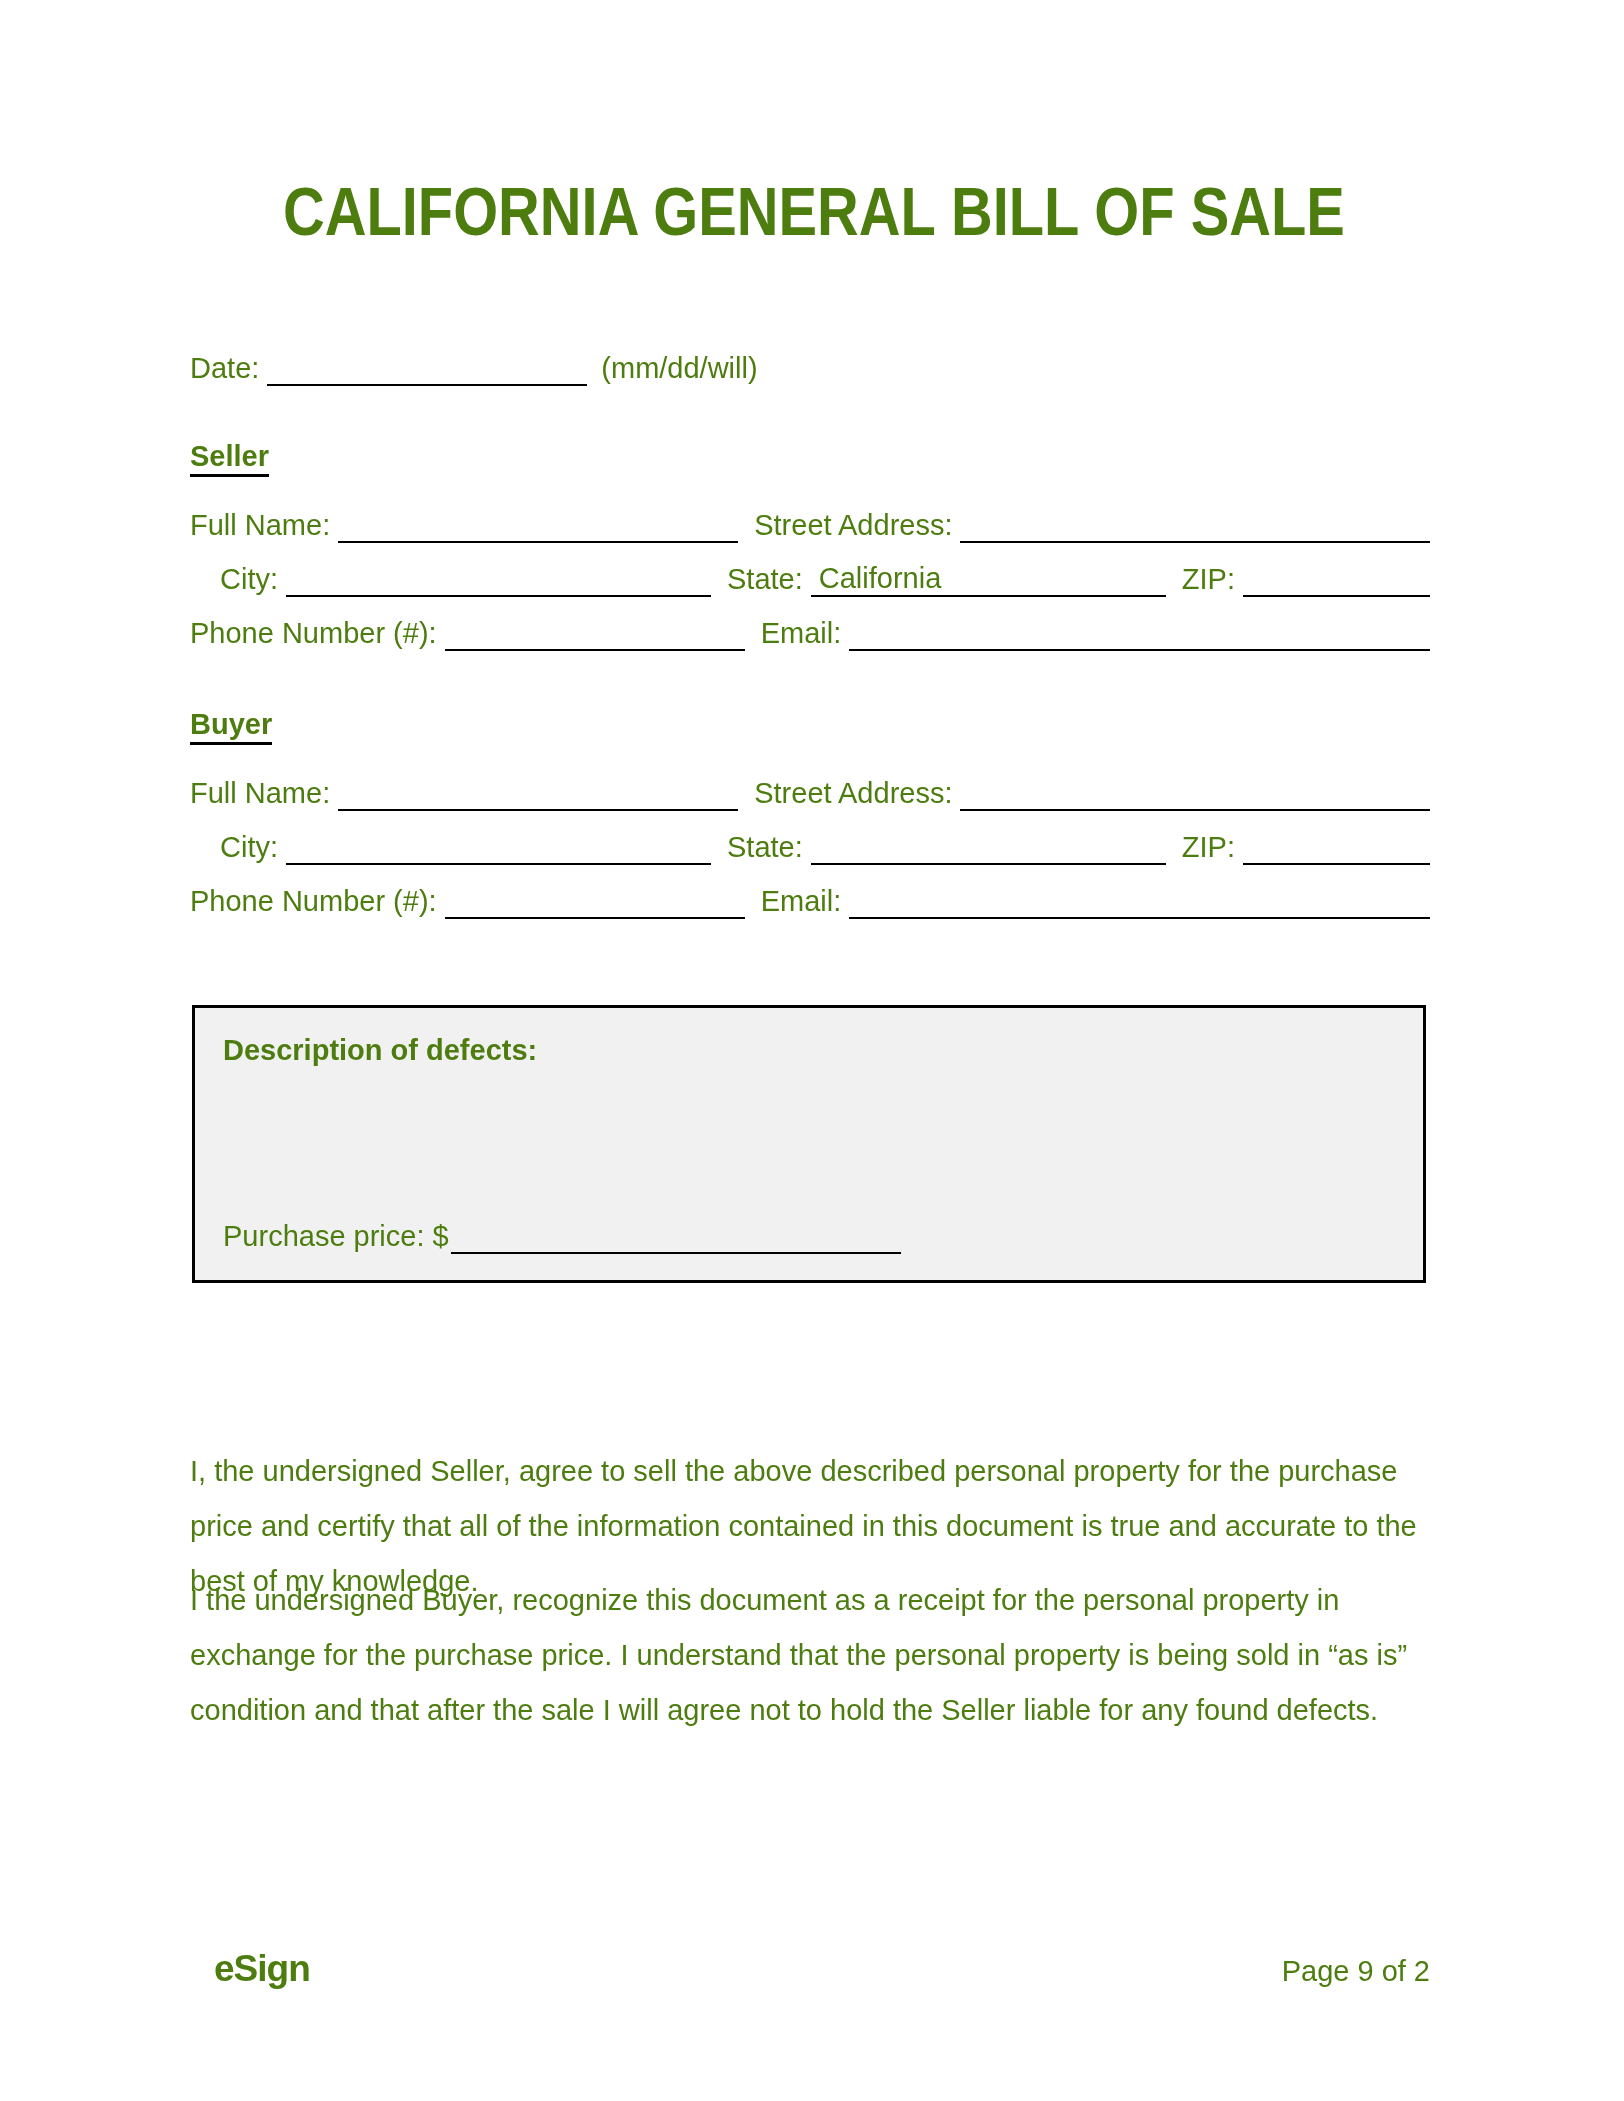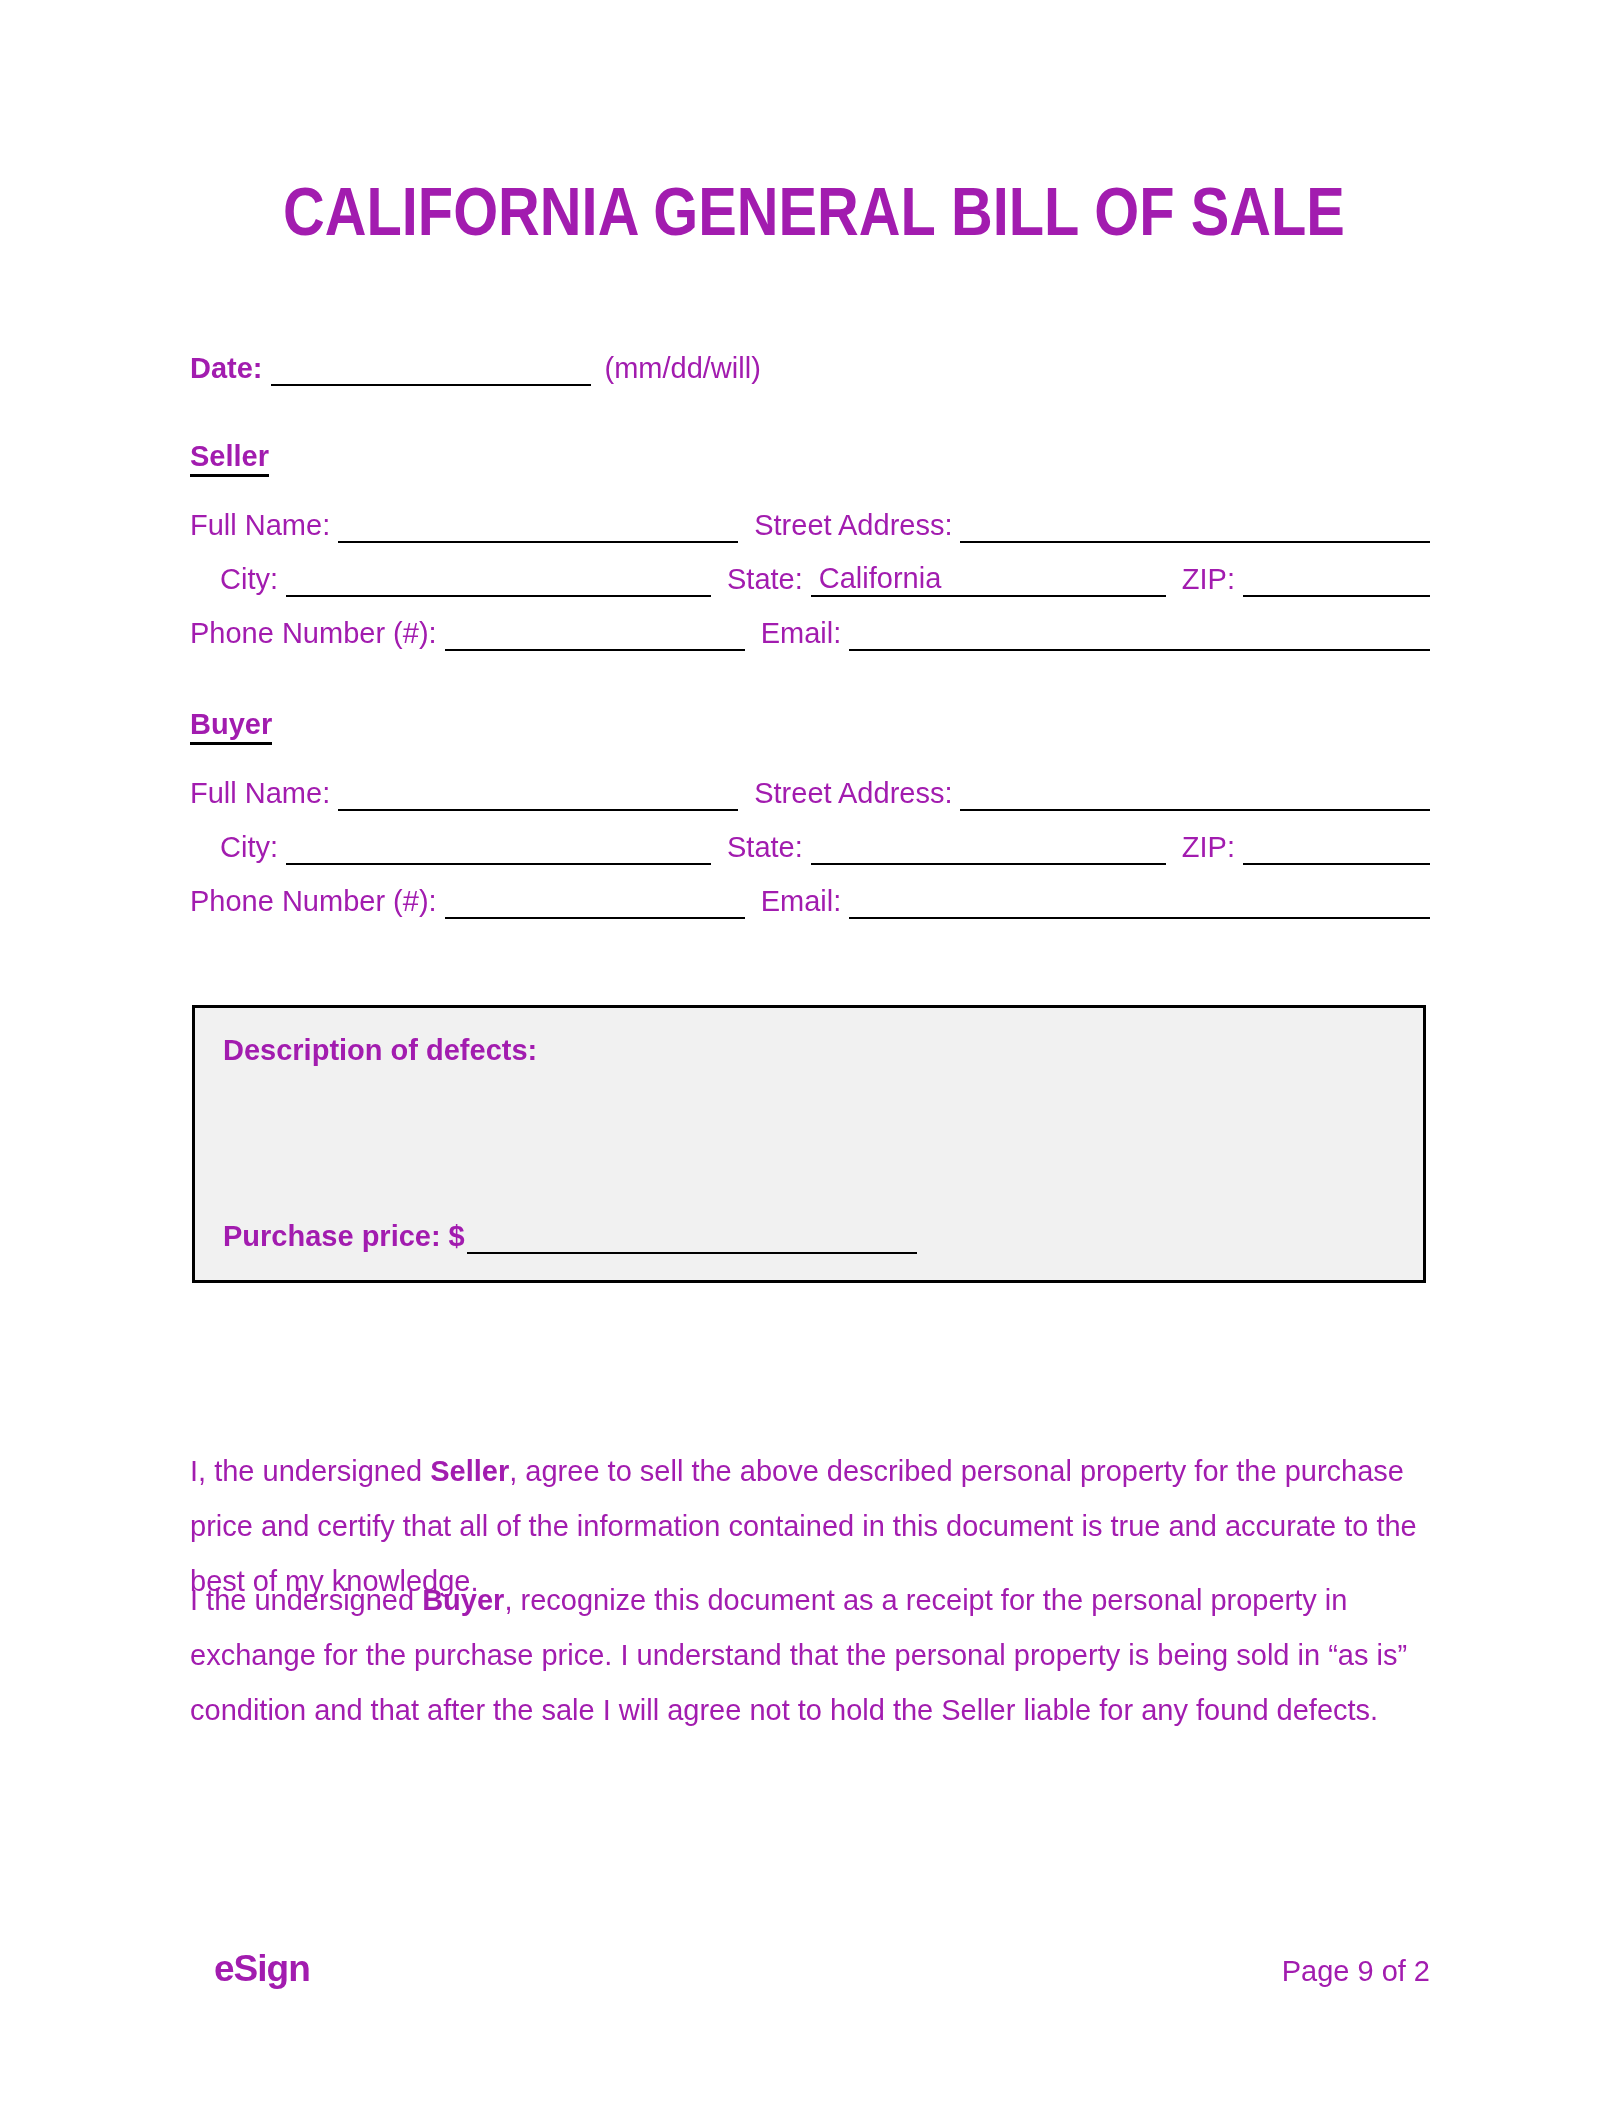--- a/index.html
+++ b/index.html
@@ -2,35 +2,35 @@
 <html><head>
 <meta charset="utf-8">
 <style>
   * { margin:0; padding:0; box-sizing:border-box; }
   html,body { background:#ffffff; }
   .page {
     position:relative;
     width:1624px; height:2101px;
     background:#ffffff;
     font-family:"Liberation Sans", "DejaVu Sans", sans-serif;
-    font-size:29px; color:#a21caf;
+    font-size:29px; color:#4d7c0f;
     overflow:hidden;
   }
   .content { position:absolute; left:190px; top:0; width:1240px; height:100%; }
 
   .title {
     position:absolute; top:172px; left:0; width:100%;
     text-align:center; font-weight:bold; font-size:68px; line-height:1.15;
     white-space:nowrap;
     transform:scaleX(0.85); transform-origin:50% 50%;
   }
 
   .row { display:flex; align-items:flex-end; }
   .lbl { line-height:36px; white-space:nowrap; }
-  .bold { font-weight:bold; }
+  .bold { font-weight:normal; }
   .fill {
     height:36px; border-bottom:2px solid #000;
     margin-left:8px; overflow:hidden;
   }
   .fill.grow { flex:1; }
   .sep { margin-left:16px; }
   .fill .on-line { display:block; line-height:34px; padding-left:8px; white-space:nowrap; }
 
   .date-row { position:absolute; top:350px; left:0; width:100%; }
   .hint { line-height:36px; margin-left:14px; white-space:nowrap; }

